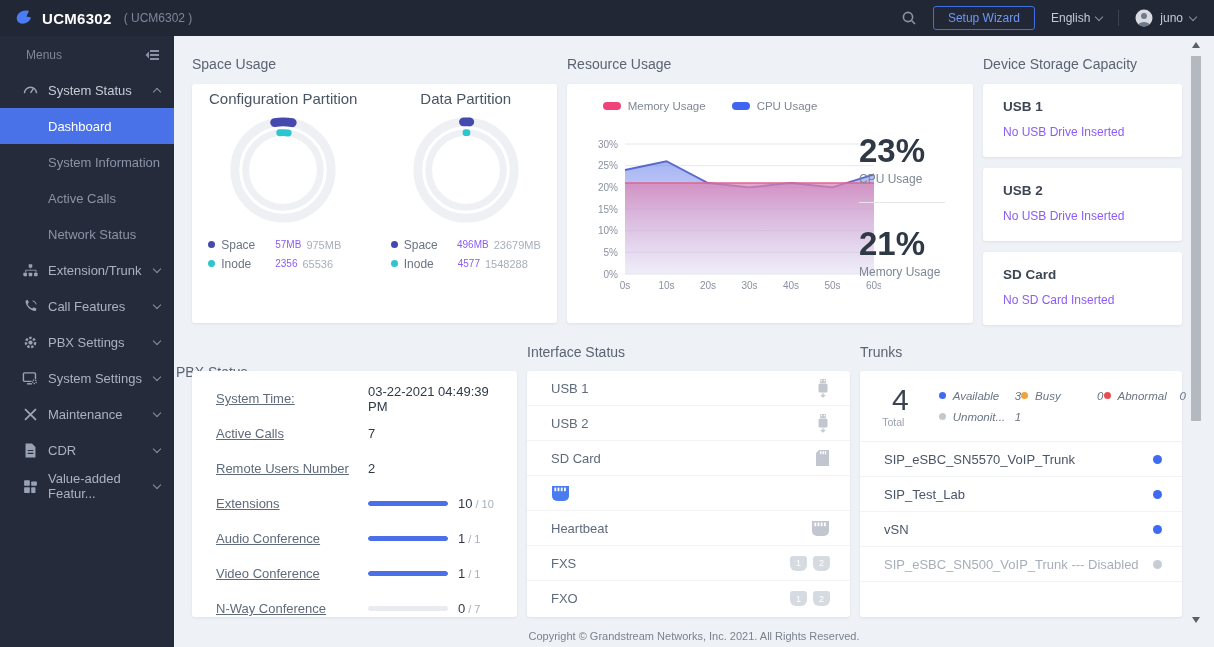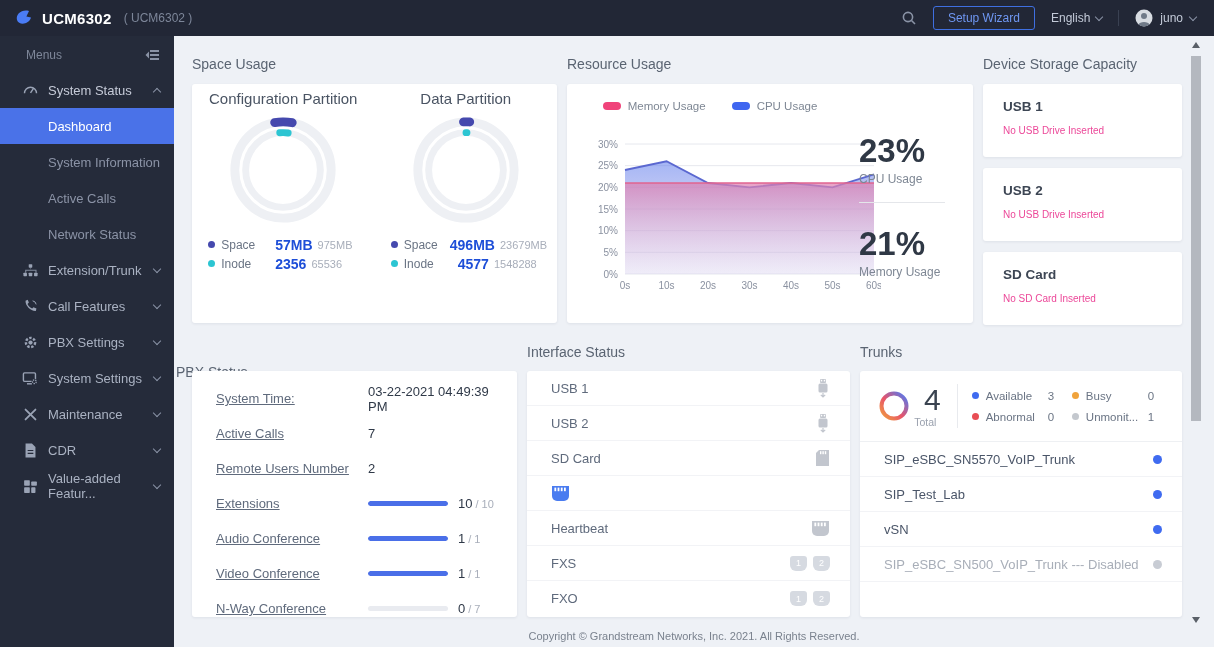--- a/index.html
+++ b/index.html
@@ -44,39 +44,39 @@
   .card { position:absolute; background:#ffffff; border-radius:3px;
     box-shadow:0 1px 3px rgba(20,30,60,.07); }
 
   
   .part-col { width:50%; float:left; text-align:center; padding-top:6px; }
   .part-title { font-size:15px; color:#4a5463; margin-bottom:4px; }
   .donut-legend { width:150px; margin:2px auto 0; text-align:left; }
   .dl-row { display:flex; align-items:center; font-size:12px; color:#6a7484; height:19px; }
   .dl-dot { width:7px; height:7px; border-radius:50%; margin-right:6px; flex:0 0 7px; }
   .dl-name { width:42px; }
-  .dl-used { font-size:14px; font-weight:bold; color:#1d4ed8; margin-left:12px; }
+  .dl-used { font-size:10px; font-weight:normal; color:#8b5cf6; margin-left:12px; }
   .dl-total { font-size:11px; color:#a8aeba; margin-left:5px; }
   circle.track { fill:none; stroke:#eef0f4; }
   circle.arc { fill:none; stroke-linecap:round; }
 
   
   .ru-legend { position:absolute; left:0; right:120px; top:16px; display:flex;
     justify-content:center; gap:26px; }
   .ru-leg-item { display:flex; align-items:center; gap:7px; font-size:11.5px; color:#7e8794; }
   .ru-swatch { width:18px; height:8px; border-radius:4px; }
   .ru-chart { position:absolute; left:14px; top:44px; width:300px; height:182px; }
   .ru-stats { position:absolute; right:12px; top:48px; width:102px; }
   .ru-big { font-size:33px; font-weight:bold; color:#2f3845; }
   .ru-small { font-size:12px; color:#7e8794; margin-top:2px; }
   .ru-div { height:1px; background:#e4e6ea; margin:16px 0 22px; width:86px; }
 
   
   .stor-name { font-size:13.5px; color:#3d4654; font-weight:bold; padding:15px 0 0 20px; }
-  .stor-status { font-size:10px; color:#ec4899; padding:11px 0 0 20px; }
+  .stor-status { font-size:12px; color:#8b5cf6; padding:11px 0 0 20px; }
 
   
   .pbx-rows { padding:10px 20px 0 24px; }
   .pbx-row { height:35px; display:flex; align-items:center; }
   .pbx-label { width:152px; font-size:13px; color:#5f6a7c; flex:0 0 152px;text-decoration:underline; }
   .pbx-value { font-size:13px; color:#2f3948; }
   .pbx-bar { width:80px; height:5px; border-radius:3px; background:#e9ebf0;
     margin-right:10px; overflow:hidden; }
   .pbx-bar > div { height:100%; border-radius:3px; background:#4a6fe8; }
   .pbx-frac-used { font-size:13px; color:#2f3948; }
@@ -91,21 +91,21 @@
   .badge { width:17px; height:15px; background:#d6dae1; color:#ffffff; font-size:9px;
     display:flex; align-items:center; justify-content:center;
     border-radius:3px 3px 6px 6px; }
 
   
   .tr-head { height:71px; border-bottom:1px solid #eef0f3; display:flex; align-items:center;
     padding:0 10px 0 18px; }
   .tr-total-num { font-size:30px; color:#3a4350; margin-left:14px; line-height:1; text-align:center; }
   .tr-total-lbl { font-size:10.5px; color:#9aa1ae; text-align:center; margin-top:1px; }
   .tr-vdiv { width:1px; height:44px; background:#e8eaee; margin:0 14px 0 16px; }
-  .tr-legend { flex:1; display:grid; grid-template-columns:1fr 1fr; row-gap:9px; }
+  .tr-legend { flex:1; display:grid; grid-template-columns:1fr 1fr 1fr; row-gap:9px;font-style:italic; }
   .tr-leg-item { display:flex; align-items:center; font-size:11.5px; color:#6a7484; }
   .tr-leg-dot { width:7px; height:7px; border-radius:50%; margin-right:7px; flex:0 0 7px; }
   .tr-leg-name { width:62px; }
   .tr-row { height:35px; display:flex; align-items:center; padding:0 20px 0 24px;
     border-bottom:1px solid #f2f3f6; }
   .tr-name { flex:1; font-size:13px; color:#4a5568; }
   .tr-row.disabled .tr-name { color:#a8aeb8; }
   .tr-dot { width:9px; height:9px; border-radius:50%; }
 
   

